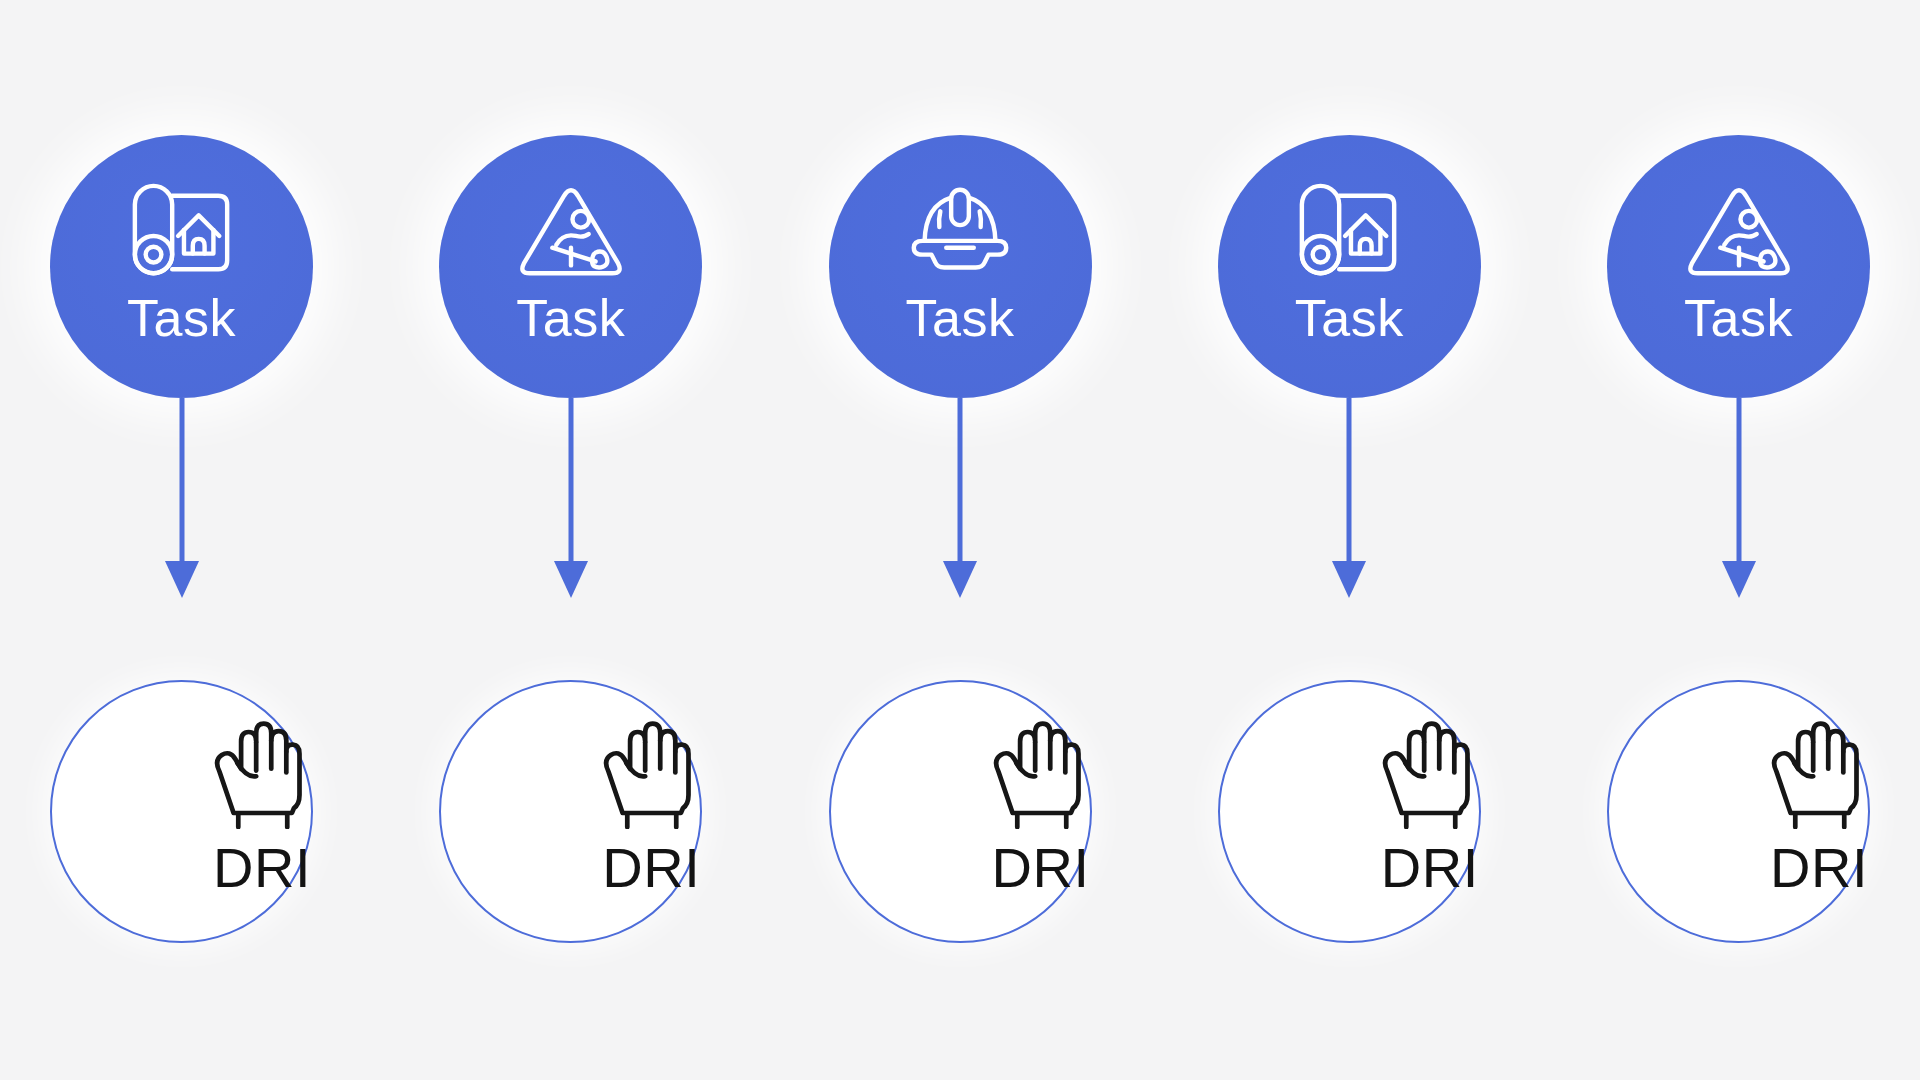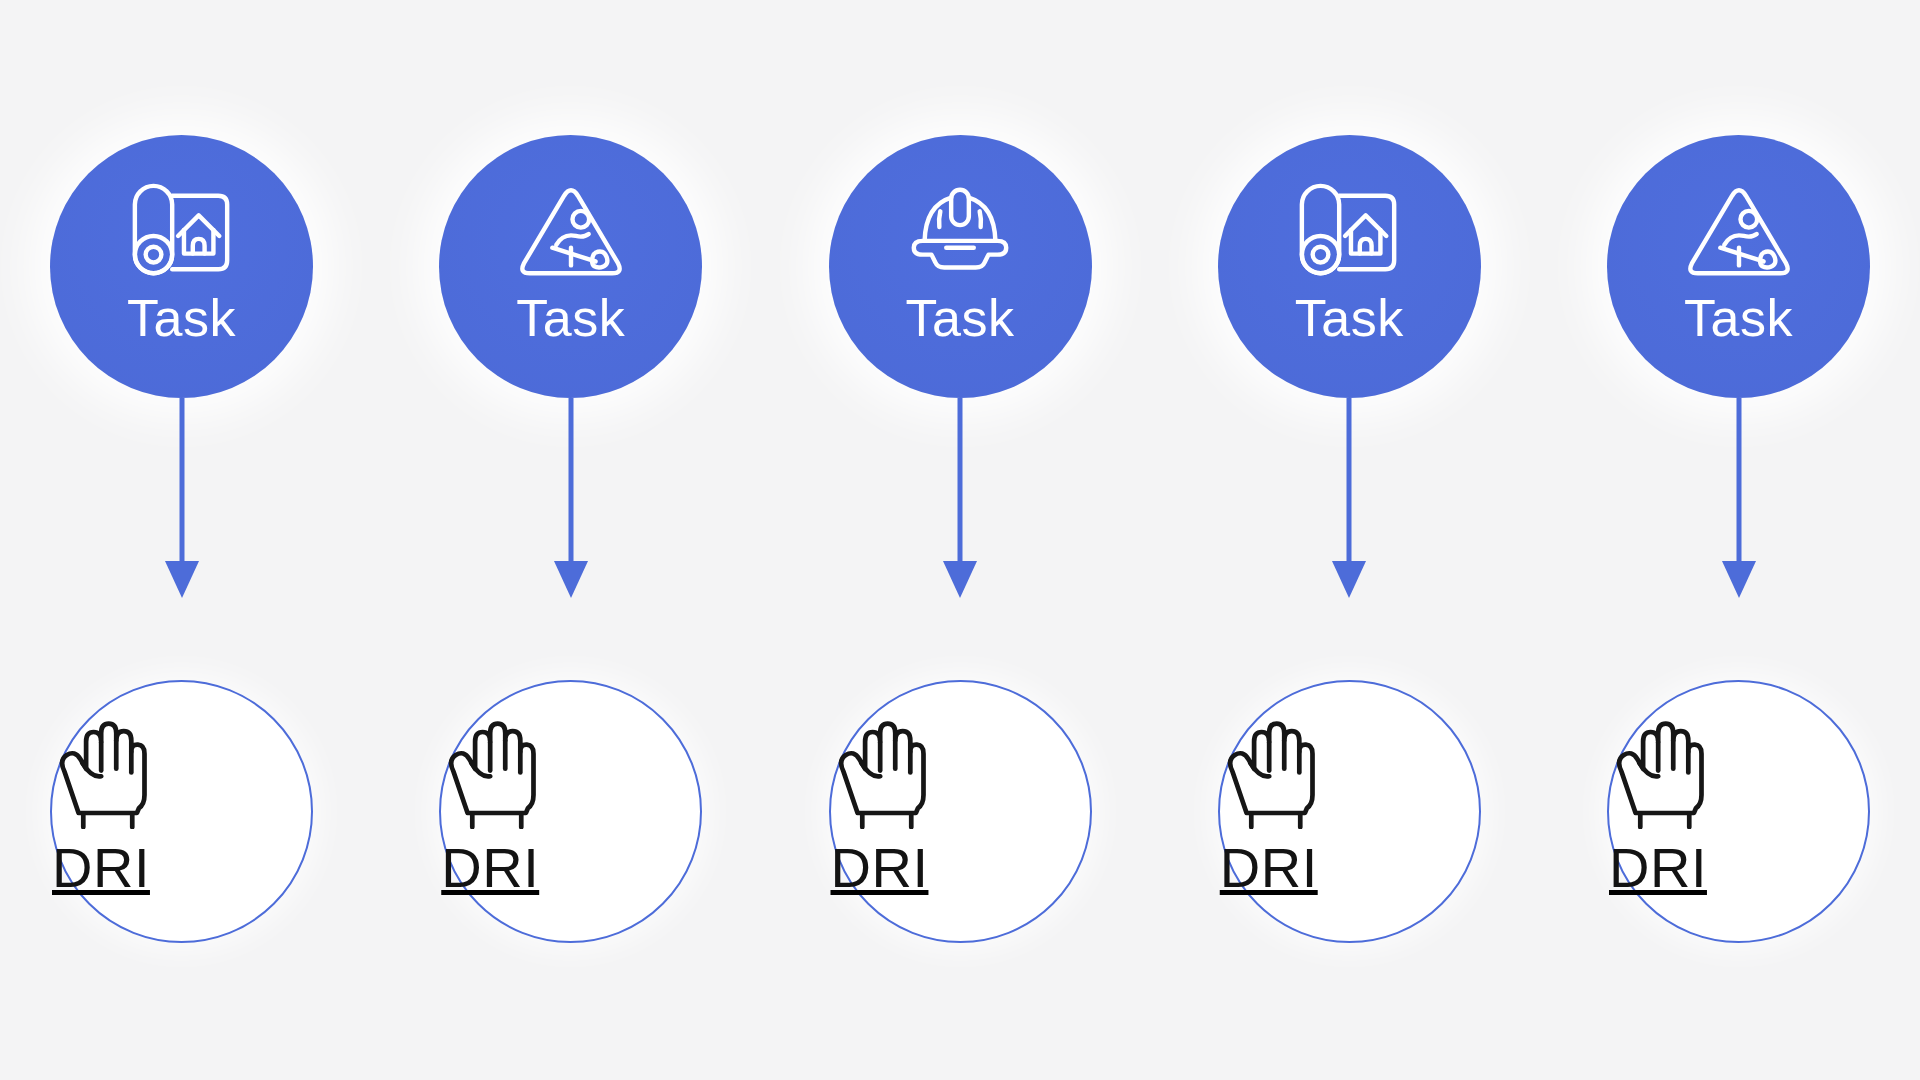--- a/index.html
+++ b/index.html
@@ -61,23 +61,22 @@
     margin-top: 82px;
     width: 263px;
     height: 263px;
     border-radius: 50%;
     background: #ffffff;
     border: 2px solid #4d6cd9;
     box-sizing: border-box;
     box-shadow: 0 0 30px 8px rgba(255,255,255,0.7);
     display: flex;
     flex-direction: column;
-    align-items: flex-start;
+    align-items: flex-end;
     padding-top: 34px;
-    text-decoration: underline;
   }
   .dri-icon {
     width: 104px;
     height: 113px;
     color: #161616;
     display: block;
   }
   .dri-label {
     color: #131313;
     font-size: 56px;

